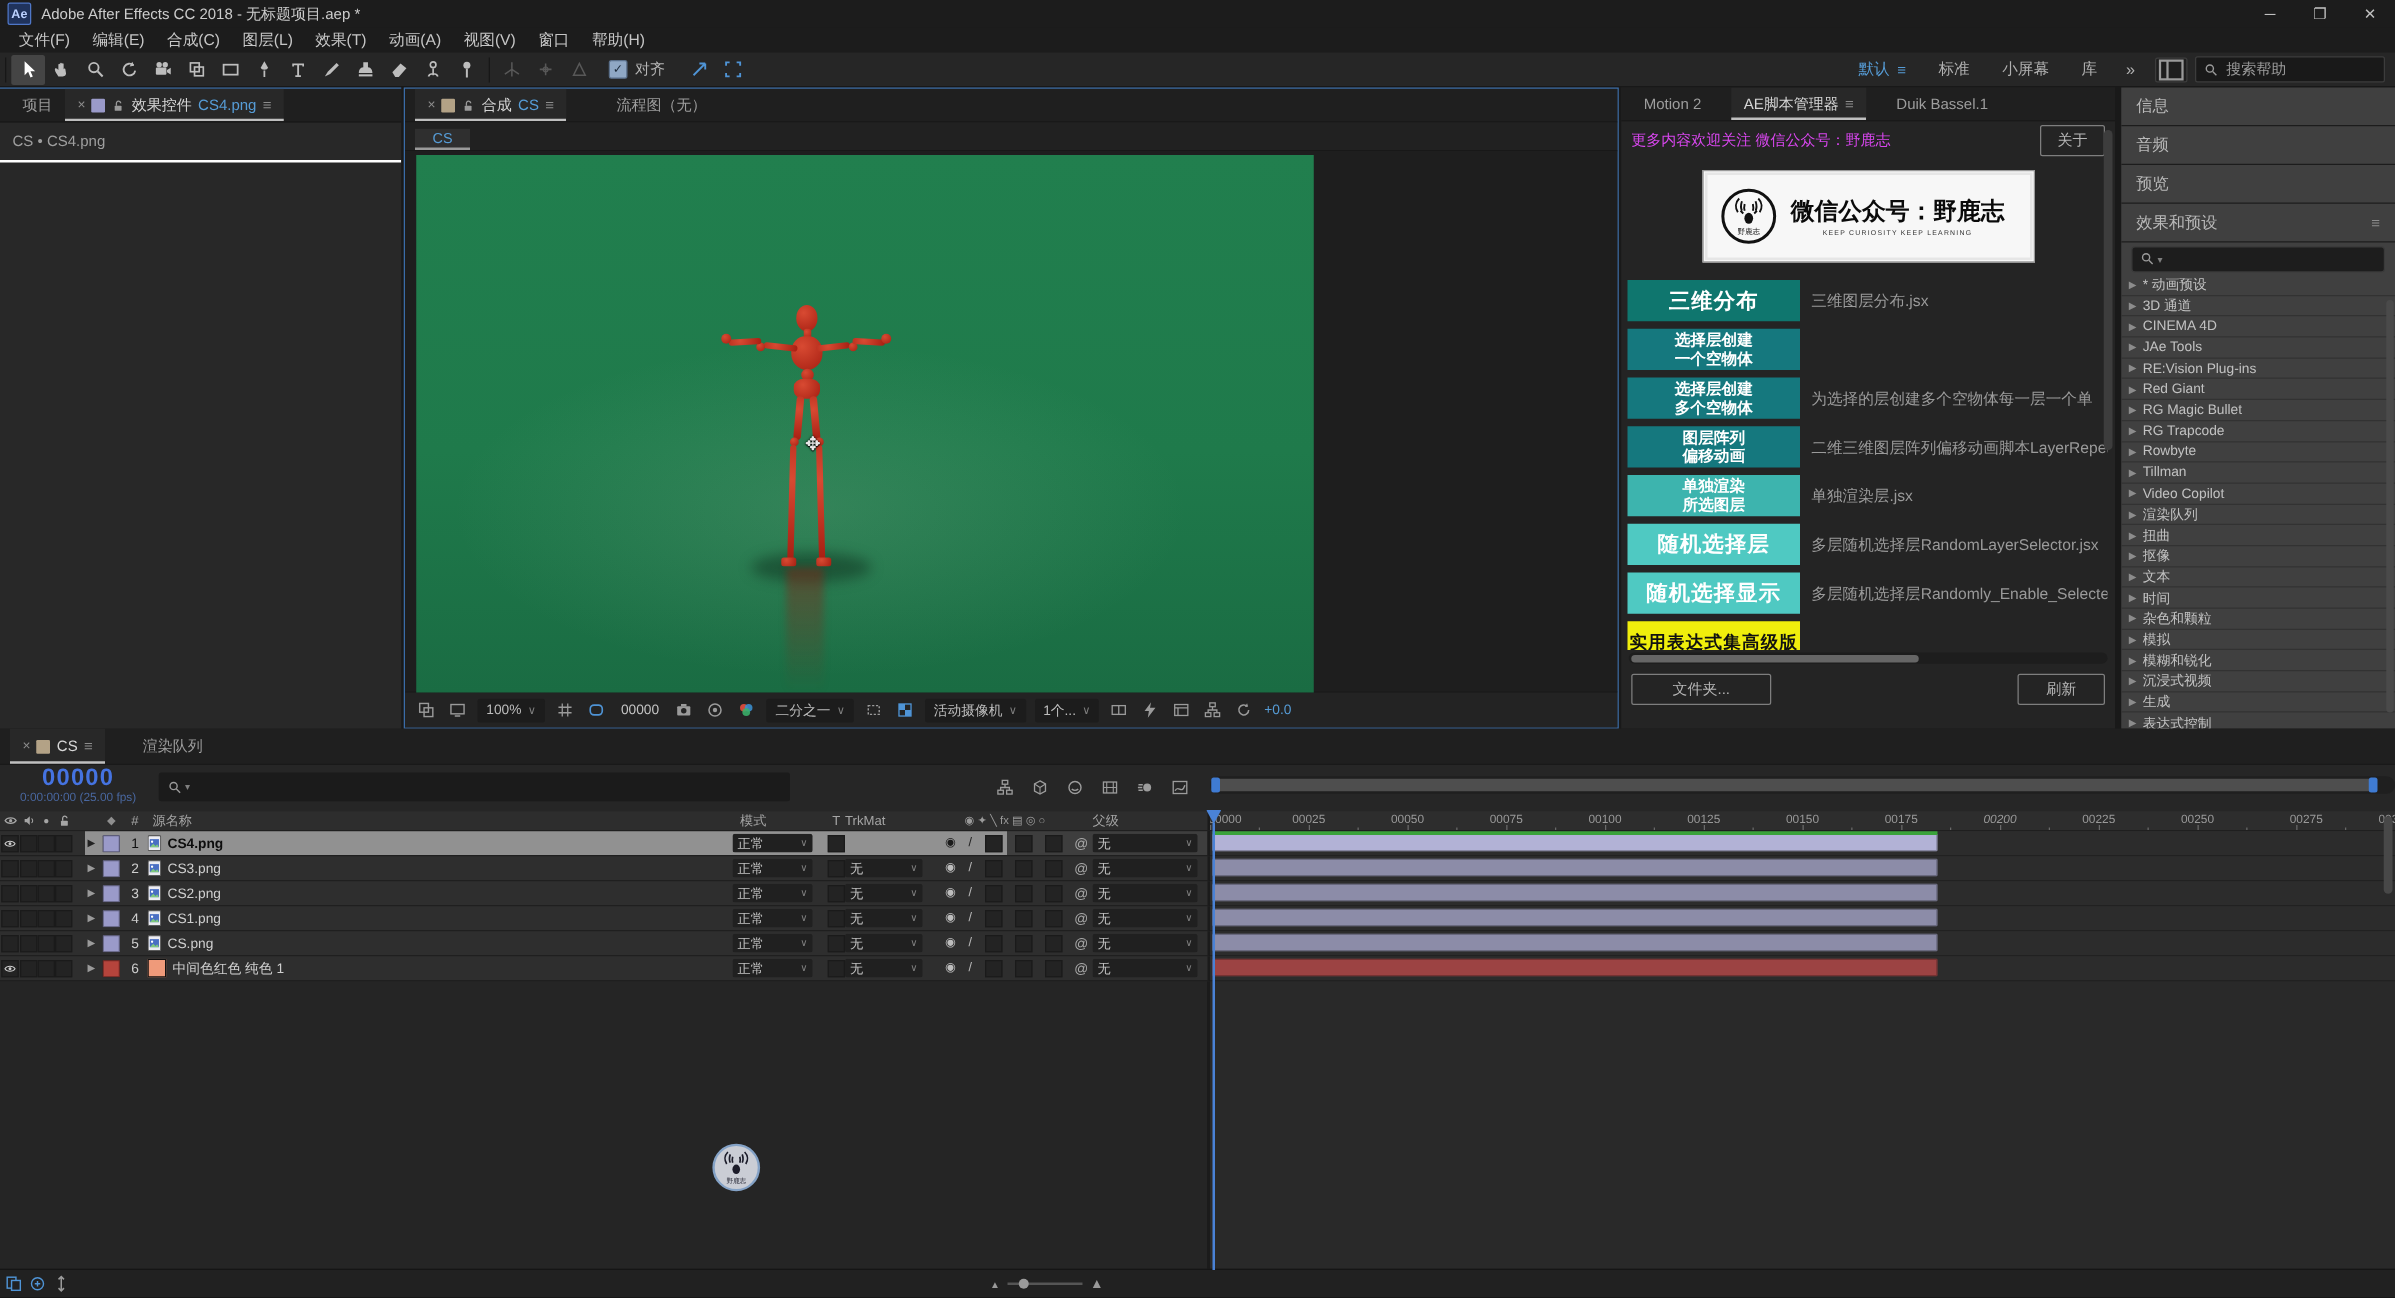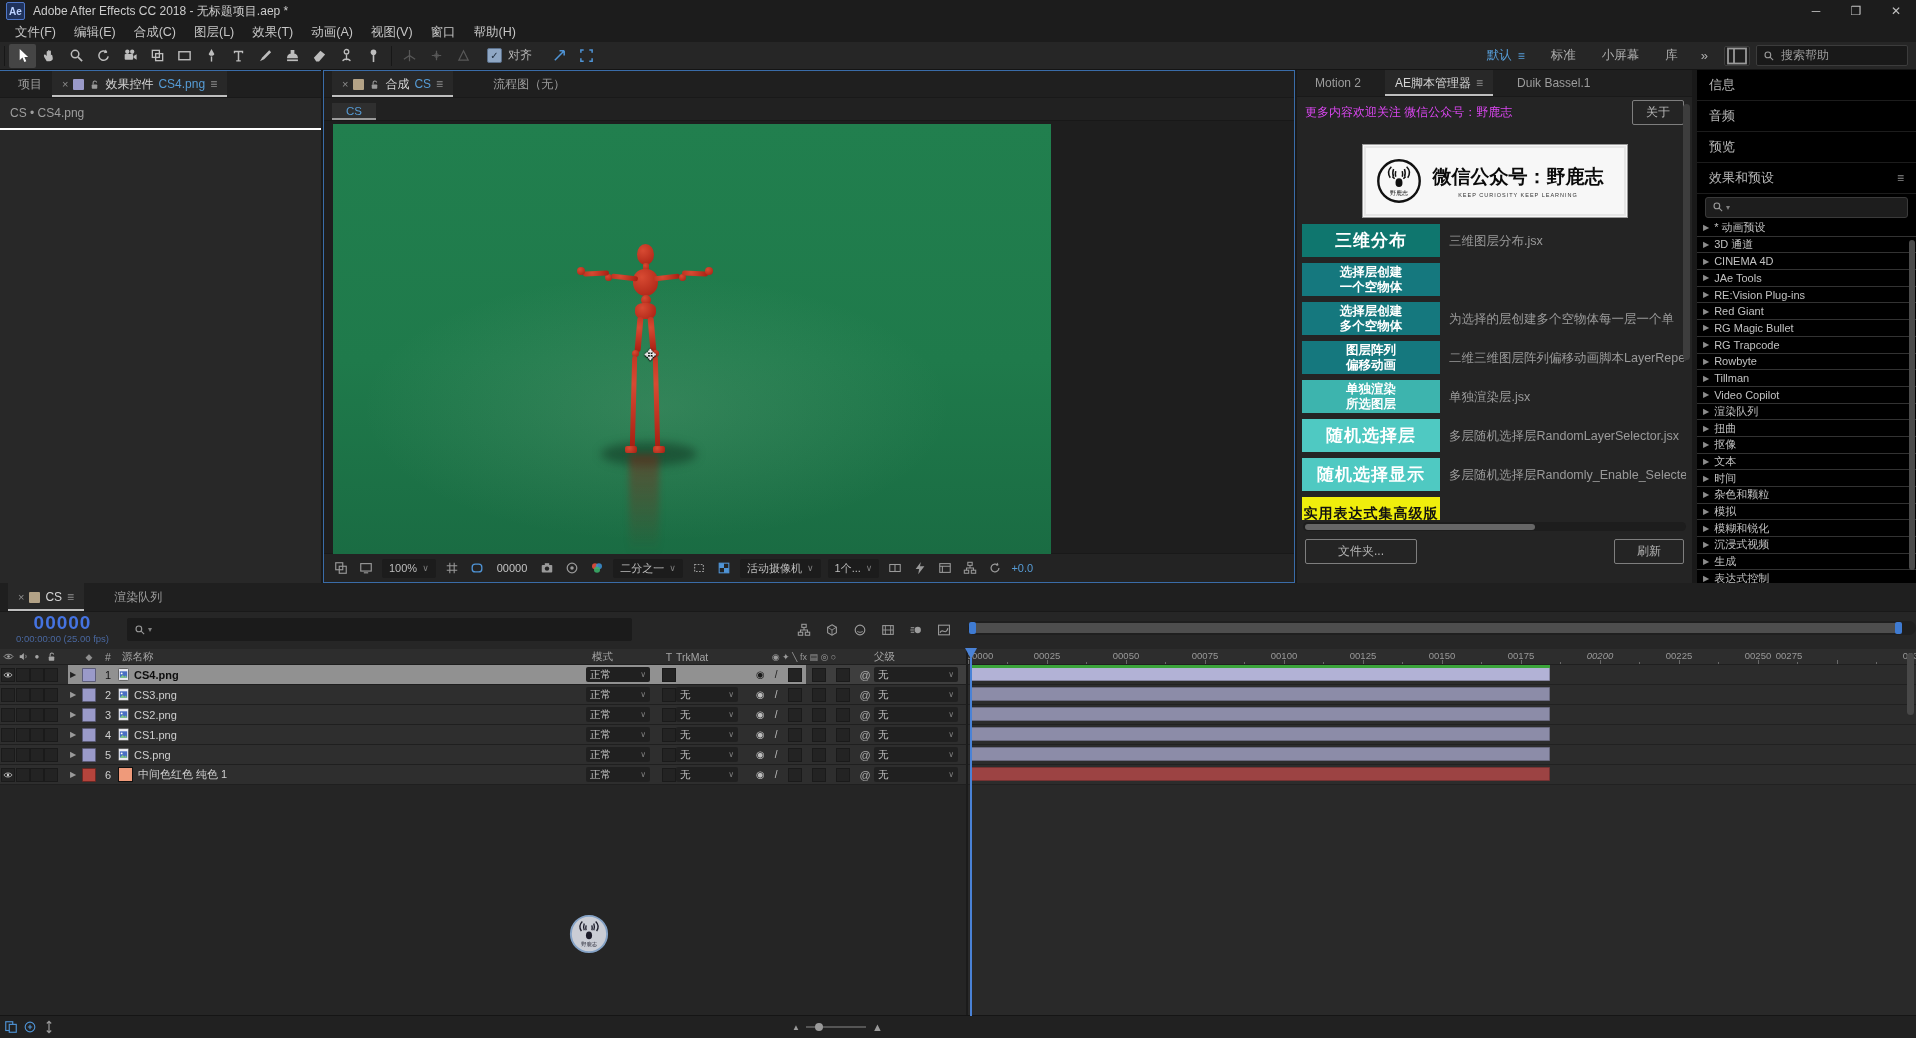--- a/index.html
+++ b/index.html
@@ -65,36 +65,36 @@
   .cicon.blue{color:#4f94d6}
   .cdrop{display:flex;align-items:center;gap:5px;background:#1c1c1c;height:19px;padding:0 7px;border-radius:2px;color:#bdbdbd;white-space:nowrap}
   .chev{color:#7f7f7f;font-size:9px}
   .ctime{color:#c4c4c4;padding:0 4px}
   .cexp{color:#569cd6}
   
   #script-panel{left:1297px;top:70px;width:395px;height:513px;background:#242424}
   .promo-row{height:31px;display:flex;align-items:center;padding:0 8px;gap:8px}
   .promo-text{flex:1;color:#d946ef;font-size:12px;white-space:nowrap;overflow:hidden}
   .btn-ghost{border:1px solid #7e7e7e;border-radius:2px;color:#b5b5b5;background:transparent;font-size:12px;padding:3px 13px;white-space:nowrap}
-  .banner-wrap{height:90px;display:flex;align-items:flex-end;justify-content:center}
+  .banner-wrap{height:90px;display:flex;align-items:center;justify-content:center}
   .banner{width:266px;height:74px;background:#f7f7f7;border:1px solid #9a9a9a;outline:2px solid #e6e6e6;outline-offset:-4px;display:flex;align-items:center;gap:10px;padding:0 12px;box-sizing:border-box}
   .banner-title{font-size:19px;font-weight:bold;color:#0a0a0a;white-space:nowrap}
   .banner-sub{font-size:5.5px;letter-spacing:1px;color:#333;margin-top:2px;text-align:center}
   .script-list{position:relative;height:298px;overflow:hidden;margin-top:4px}
   .script-row{position:absolute;left:0;width:100%;height:39px}
   .script-btn{position:absolute;left:5px;top:2px;width:138px;height:33px;display:flex;align-items:center;justify-content:center;text-align:center;color:#fff;font-weight:bold;white-space:pre-line;line-height:1.15}
   .script-btn.one{font-size:17px;letter-spacing:1px}
   .script-btn.two{font-size:12.5px}
   .script-desc{position:absolute;left:152px;top:0;height:39px;right:6px;display:flex;align-items:center;color:#9a9a9a;font-size:12.5px;white-space:nowrap;overflow:hidden}
   .hscroll{height:9px;margin:2px 6px 0;background:#1d1d1d;border-radius:5px;position:relative}
   .hscroll-thumb{position:absolute;left:2px;top:1.5px;width:60%;height:6px;background:#666;border-radius:4px}
   .script-btm{display:flex;align-items:center;justify-content:space-between;padding:8px 8px 0}
   .vscroll{position:absolute;right:2px;top:34px;width:7px;height:256px;background:#3d3d3d;border-radius:4px}
   
-  #sidebar{left:1697px;top:70px;width:219px;height:513px;background:#000000}
+  #sidebar{left:1697px;top:70px;width:219px;height:513px;background:#404040}
   .sb-header{height:30px;display:flex;align-items:center;padding:0 12px;color:#b8b8b8;font-size:13px;border-bottom:1px solid #1c1c1c;justify-content:space-between}
   .sb-search{height:26px;display:flex;align-items:center;padding:3px 8px;box-sizing:border-box}
   .sb-search-box{flex:1;height:19px;background:#1d1d1d;border:1px solid #3a3a3a;border-radius:3px;display:flex;align-items:center;padding:0 6px;color:#9a9a9a;gap:2px}
   .fx-list{display:flex;flex-direction:column}
   .fx-item{height:15.7px;display:flex;align-items:center;gap:5px;padding-left:6px;color:#c2c2c2;font-size:11px;border-bottom:1px solid #323232;white-space:nowrap}
   .fx-item .tri{color:#8c8c8c;font-size:8px}
   .sb-scroll{position:absolute;right:1px;top:170px;width:6px;height:330px;background:#4a4a4a;border-radius:3px}
   
   #timeline{position:absolute;left:0;top:583px;width:1916px;height:455px;background:#262626}
   .tl-tabs{height:28px;background:#1f1f1f;display:flex;align-items:stretch;padding-left:8px;font-size:12px;border-bottom:1px solid #191919}
@@ -834,21 +834,21 @@
           <span class="rtick" style="left: 592px; height: 2.5px;"></span>
           <span class="rlabel" style="left: 632px; font-style: italic;">00200</span>
           <span class="rtick" style="left: 632px; height: 4px;"></span>
           <span class="rtick" style="left: 671px; height: 2.5px;"></span>
           <span class="rlabel" style="left: 711px;">00225</span>
           <span class="rtick" style="left: 711px; height: 4px;"></span>
           <span class="rtick" style="left: 750px; height: 2.5px;"></span>
           <span class="rlabel" style="left: 790px;">00250</span>
           <span class="rtick" style="left: 790px; height: 4px;"></span>
           <span class="rtick" style="left: 829px; height: 2.5px;"></span>
-          <span class="rlabel" style="left: 821px; text-align: right;">00275</span>
+          <span class="rlabel" style="left: 877px; text-align: right;">00275</span>
           <span class="rtick" style="left: 869px; height: 4px;"></span>
           <span class="rtick" style="left: 908px; height: 2.5px;"></span>
           <span class="rlabel" style="left: 948px;">00300</span>
         </div>
     </div>
     <div class="tl-body" id="tl-body">
       <div class="workarea-line"></div>
 
     <div class="row sel">
           <div class="cols">

